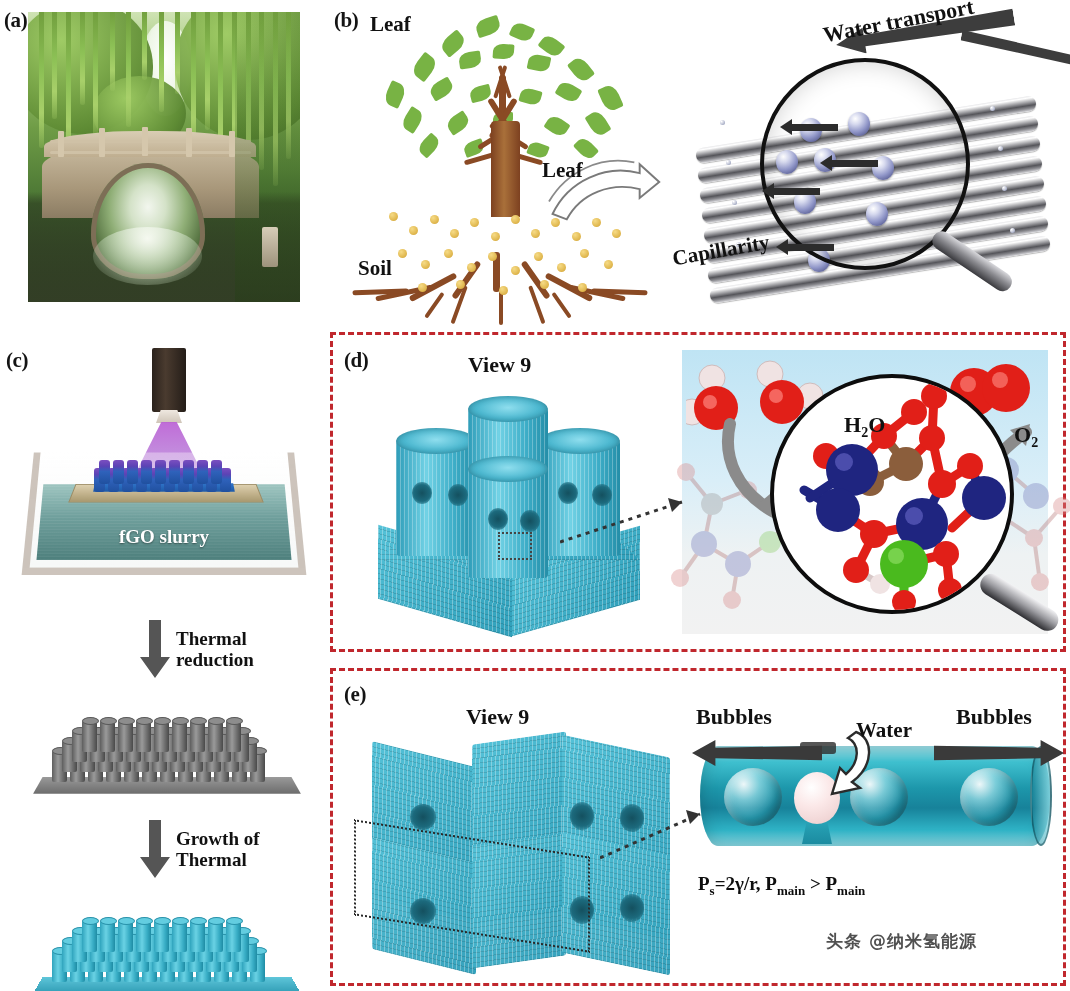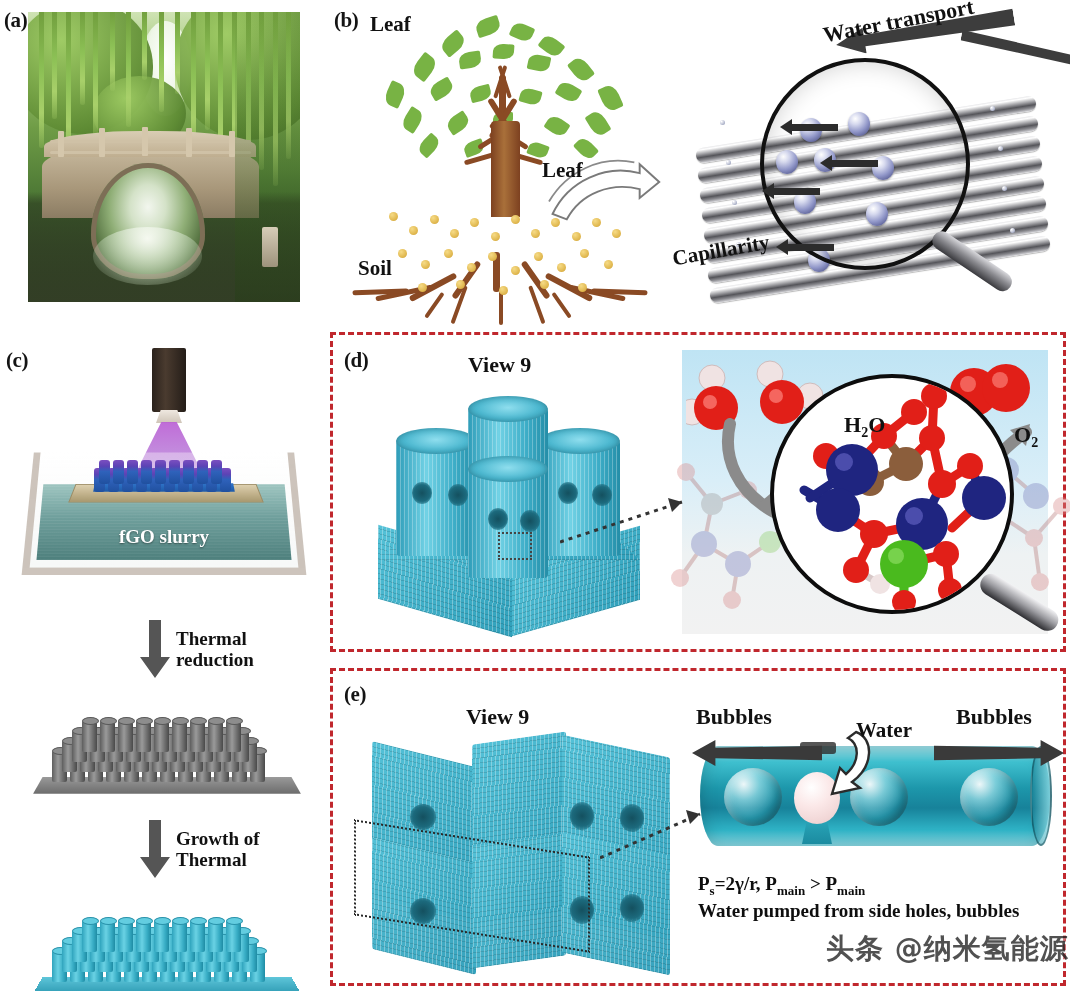--- a/index.html
+++ b/index.html
@@ -344,21 +344,21 @@
   .dotted-connector { position:absolute; z-index:18; }
 
   .formula-block {
     position:absolute; left:698px; top:872px; width:370px;
     font-size:19px; font-weight:bold; color:#0e0e0e; line-height:1.24; z-index:26;
   }
   .formula-block .sub { font-size:13px; vertical-align:sub; }
 
   .watermark {
     position:absolute; left:826px; top:930px; z-index:60;
-    font-family:"DejaVu Sans", sans-serif; font-size:28px; font-weight:bold;
+    font-family:"DejaVu Sans", sans-serif; font-size:17px; font-weight:bold;
     color:#2b2b2b; opacity:.82; letter-spacing:1px; white-space:nowrap;
     text-shadow: 0 0 2px rgba(255,255,255,.9), 0 0 4px rgba(255,255,255,.7);
   }
 </style>
 </head>
 <body>
 
 <div class="figure-root">
 
   <div class="panel-label" style="left:4px; top:8px;">(a)</div>
@@ -911,18 +911,17 @@
   </div>
 
   <svg style="position:absolute; left:800px; top:724px; width:90px; height:90px; z-index:28;">
     <path d="M56,8 C74,14 74,42 52,58 L60,64 L32,70 L40,44 L46,50 C60,38 60,20 48,14 Z" fill="#ffffff" stroke="#2b2b2b" stroke-width="2.4"></path>
   </svg>
 
   <div class="formula-block">
     <div>
       <span>P</span><span class="sub">s</span><span>=2γ/r, P</span><span class="sub">main</span><span> &gt; P</span><span class="sub">main</span>
     </div>
-    <div>Water pumped from side holes, bubbles</div>
   </div>
 
   <div class="watermark">头条 @纳米氢能源</div>
 
 </div>
 
 </body></html>

